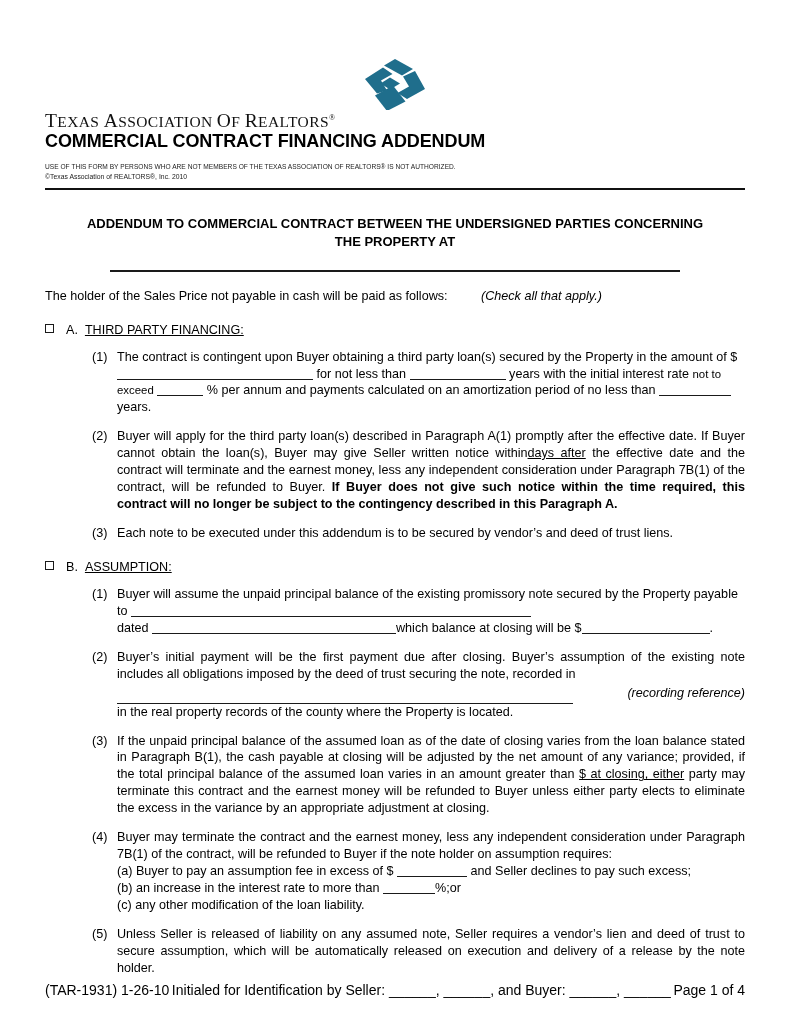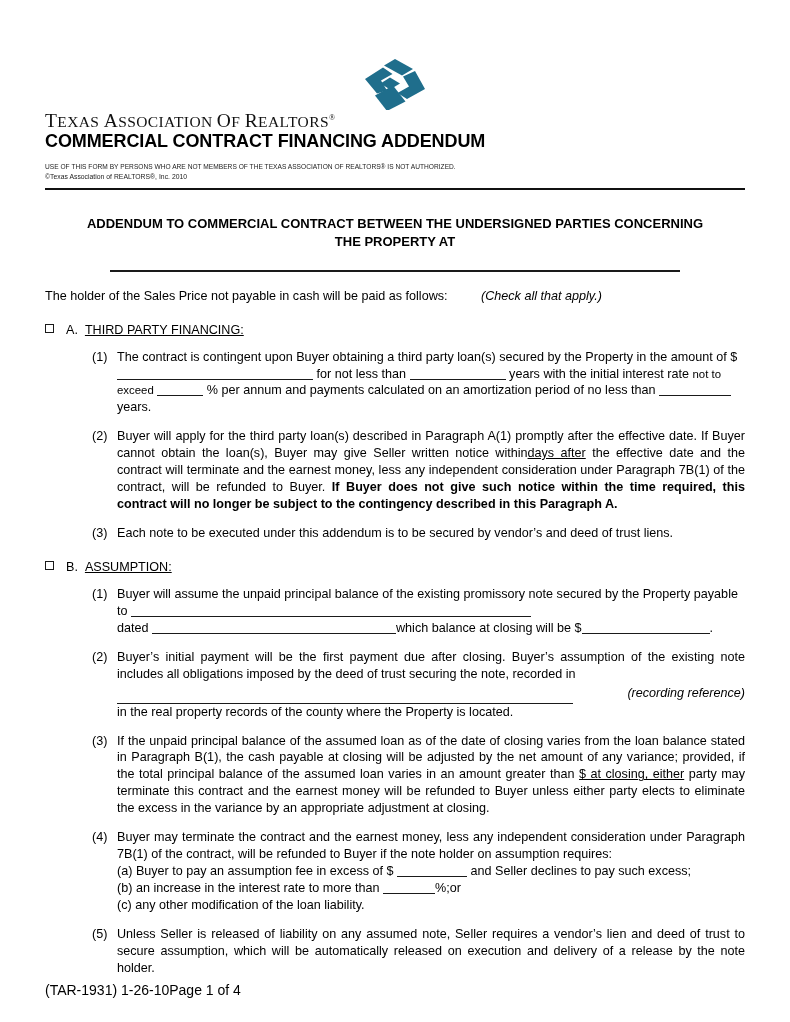--- a/index.html
+++ b/index.html
@@ -307,16 +307,17 @@
     </span>
   </div>
 
   <div class="item">
     <span class="num">(5)</span>
     <span class="body">Unless Seller is released of liability on any assumed note, Seller requires a vendor’s lien and deed of trust to secure assumption, which will be automatically released on execution and delivery of a release by the note holder.</span>
   </div>
 
   <div class="footer">
     <span class="f-left">(TAR-1931) 1-26-10</span>
+    <span class="f-mid">Initialed for Identification by Seller: ______, ______, and Buyer: ______, ______</span>
     <span class="f-right">Page 1 of 4</span>
   </div>
 
 </div>
 
 </body></html>

